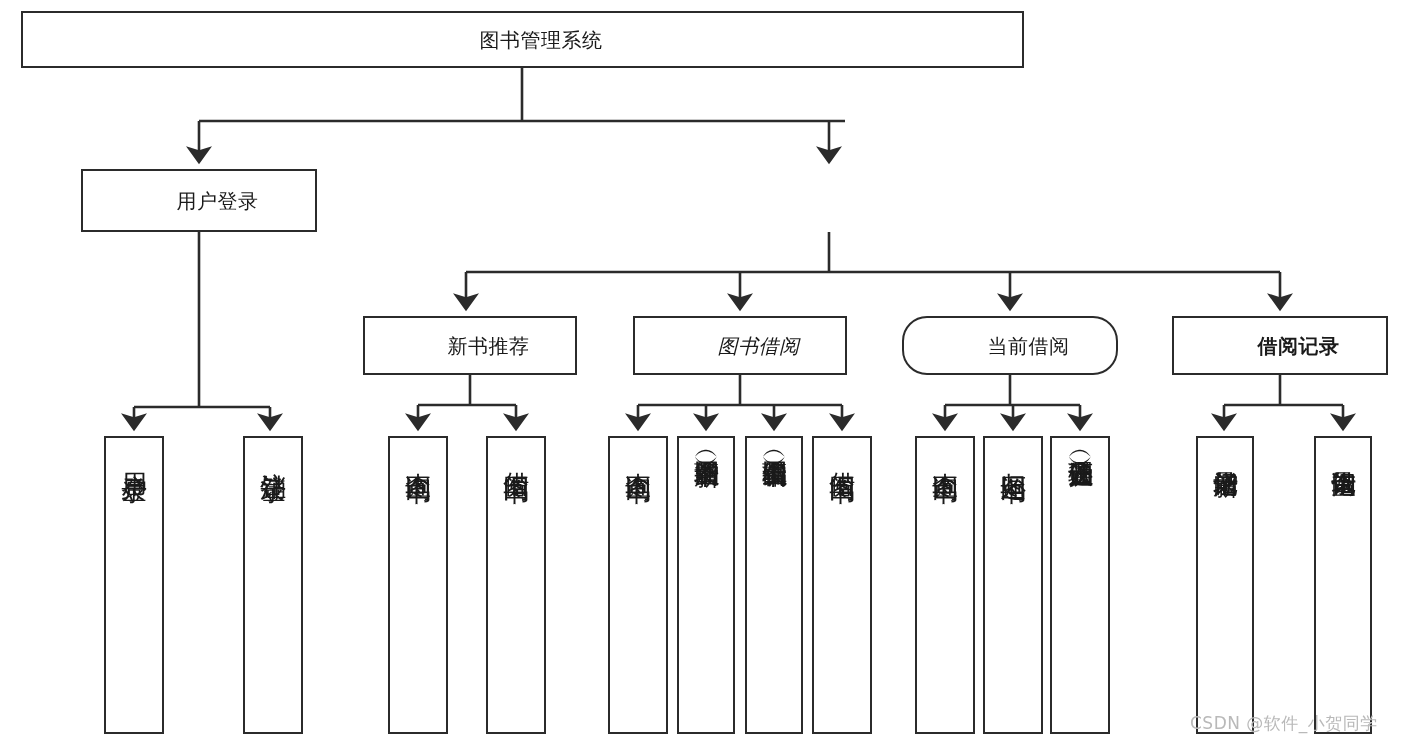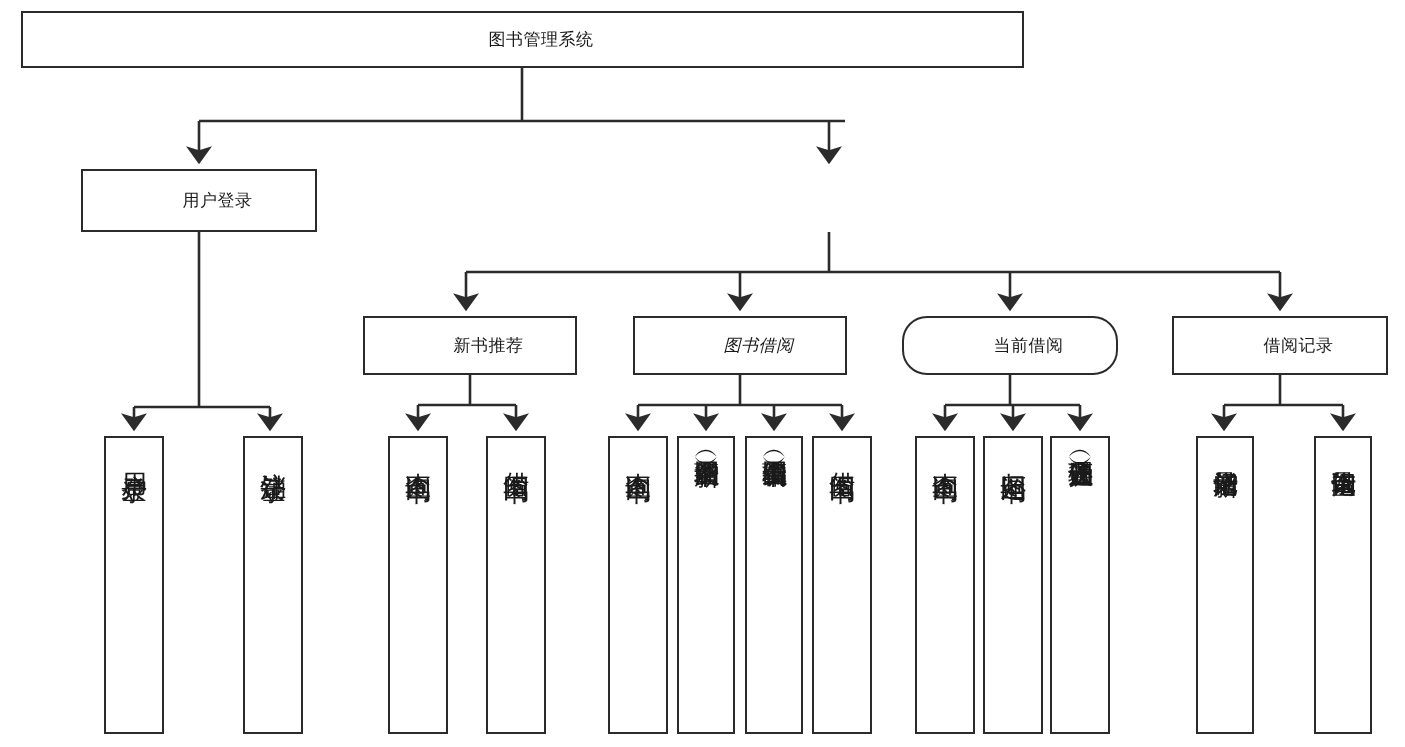--- a/index.html
+++ b/index.html
@@ -29,21 +29,21 @@
     box-sizing: border-box;
     border: 2px solid #2b2b2b;
     background: #ffffff;
     display: flex;
     align-items: center;
     justify-content: center;
     color: #1a1a1a;
     z-index: 2;
   }
   .node.horiz {
-    font-size: 17px;
+    font-size: 20px;
     line-height: 1.1;
     letter-spacing: 0.5px;
     padding-left: 37px;
   }
   .node.vert {
     align-items: flex-start;
     justify-content: center;
     padding-top: 14px;
   }
   .node.vert .vlabel {
@@ -137,21 +137,21 @@
 
   <div class="node horiz" style="left:363px; top:316px; width:214px; height:59px;">
     <span>新书推荐</span>
   </div>
   <div class="node horiz" style="left:633px; top:316px; width:214px; height:59px;font-style:italic;">
     <span>图书借阅</span>
   </div>
   <div class="node horiz" style="left:902px; top:316px; width:216px; height:59px;border-radius:25px;">
     <span>当前借阅</span>
   </div>
-  <div class="node horiz" style="left:1172px; top:316px; width:216px; height:59px;">
+  <div class="node horiz" style="left:1172px; top:316px; width:216px; height:59px;font-weight:bold;">
     <span>借阅记录</span>
   </div>
 
   <div class="node vert" style="left:104px; top:436px; width:60px; height:298px;">
     <span class="vlabel">用户登录</span>
   </div>
   <div class="node vert" style="left:243px; top:436px; width:60px; height:298px;">
     <span class="vlabel">注销登录</span>
   </div>
 
@@ -185,13 +185,14 @@
     <span class="vlabel">确认归还（管理员）</span>
   </div>
 
   <div class="node vert tight" style="left:1196px; top:436px; width:58px; height:298px;">
     <span class="vlabel">新增借阅记录</span>
   </div>
   <div class="node vert tight" style="left:1314px; top:436px; width:58px; height:298px;">
     <span class="vlabel">查询借阅记录</span>
   </div>
 
+  <div id="watermark">CSDN @软件_小贺同学</div>
 </div>
 
 </body></html>

